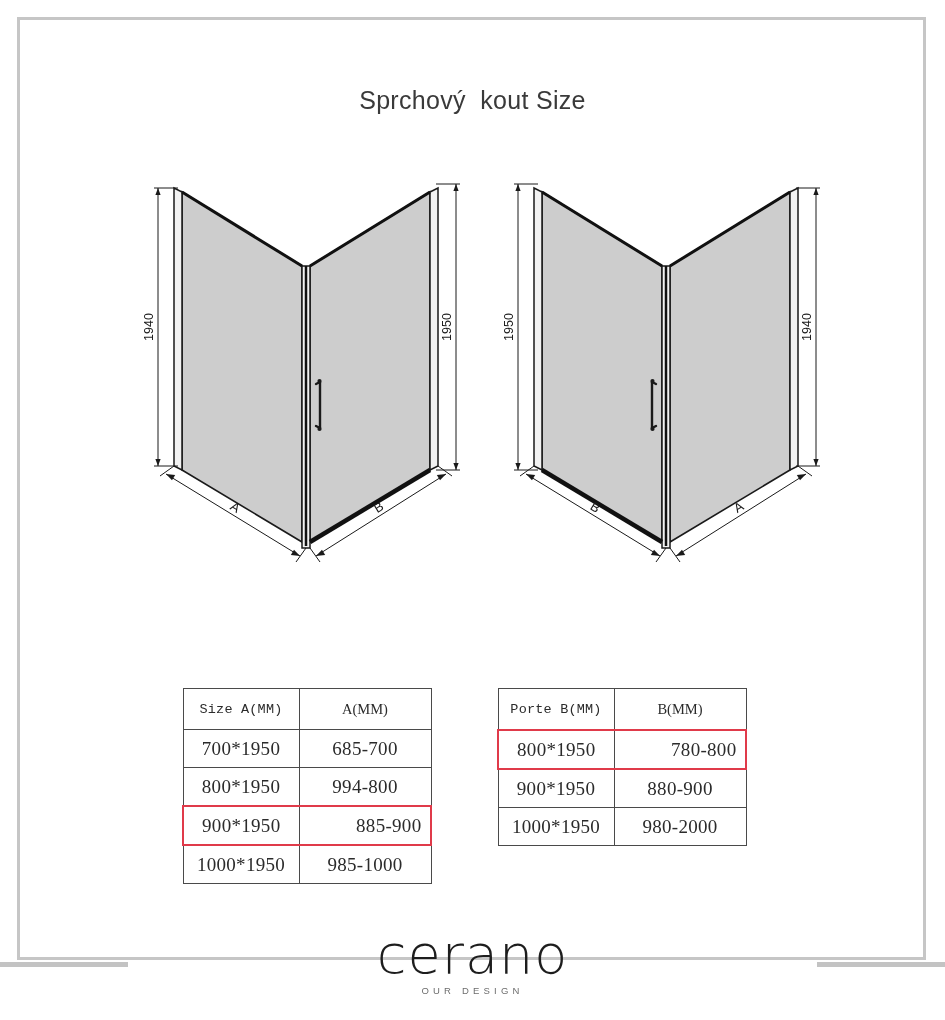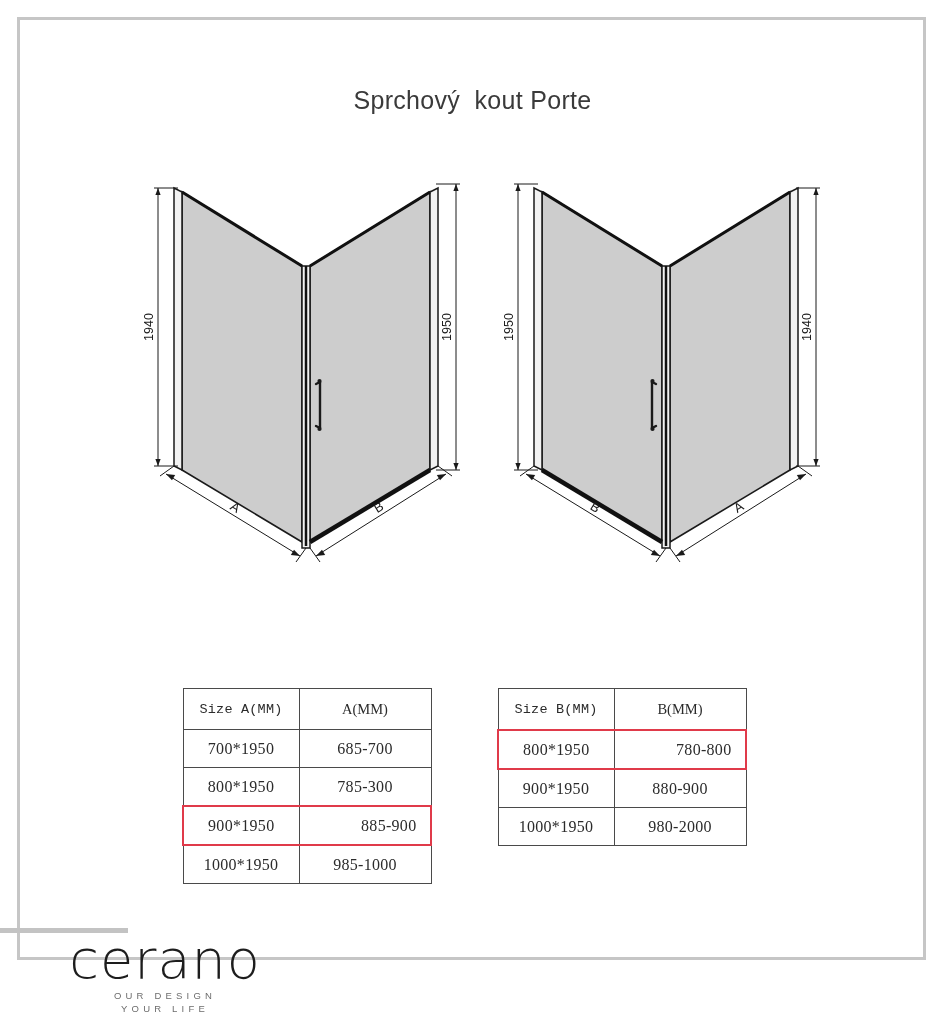--- a/index.html
+++ b/index.html
@@ -78,21 +78,21 @@
     font-size: 14.5px;
     font-family: "Liberation Serif", serif;
   }
   .spec-table thead th.hdr-size {
     font-family: "Liberation Mono", monospace;
     font-size: 13.5px;
     letter-spacing: 0.2px;
   }
   .spec-table tbody td {
     height: 37px;
-    font-size: 16px;
+    font-size: 19px;
     font-family: "Liberation Serif", serif;
     letter-spacing: 0.3px;
   }
 
   
   .spec-table tr.highlight td {
     border-top: 2.2px solid #e03a4a;
     border-bottom: 2.2px solid #e03a4a;
   }
   .spec-table tr.highlight td:first-child {
@@ -105,23 +105,22 @@
 
   
   #footer {
     position: absolute;
     left: 0;
     top: 928px;
     width: 945px;
     height: 92px;
     display: flex;
     align-items: flex-start;
-    justify-content: center;
+    justify-content: space-between;
     gap: 0;
-    flex-direction: column;
   }
   .footer-rule {
     width: 128px;
     height: 5px;
     background: #c3c3c3;
     margin-top: 34px;
     flex: 0 0 auto;
   }
   #logo-block {
     width: 330px;
@@ -146,21 +145,21 @@
     line-height: 1.35;
     margin: 0;
   }
   #logo-tagline-1 { margin-top: 3px; }
 </style>
 </head>
 <body>
 
 <div id="page-frame"></div>
 
-<div id="title">Sprchový  kout Porte</div>
+<div id="title">Sprchový  kout Size</div>
 
 <div class="drawing" id="drawing-left">
   <svg width="420" height="400" viewBox="0 0 420 400" xmlns="http://www.w3.org/2000/svg">
 
     <g>
 
       <polygon points="52,22 172,96 172,372 52,300" fill="#cdcdcd" stroke="#1a1a1a" stroke-width="1.6"></polygon>
 
       <polygon points="180,96 300,22 300,300 180,372" fill="#cdcdcd" stroke="#1a1a1a" stroke-width="1.6"></polygon>
     </g>
@@ -304,41 +303,41 @@
       <th>A(MM)</th>
     </tr>
   </thead>
   <tbody>
     <tr>
       <td>700*1950</td>
       <td>685-700</td>
     </tr>
     <tr>
       <td>800*1950</td>
-      <td>785-300</td>
+      <td>994-800</td>
     </tr>
     <tr class="highlight">
       <td>900*1950</td>
       <td>885-900</td>
     </tr>
     <tr>
       <td>1000*1950</td>
       <td>985-1000</td>
     </tr>
   </tbody>
 </table>
 
 <table class="spec-table" id="table-b">
   <colgroup>
       <col class="col-size">
       <col class="col-val">
     </colgroup>
   <thead>
     <tr>
-      <th class="hdr-size">Size B(MM)</th>
+      <th class="hdr-size">Porte B(MM)</th>
       <th>B(MM)</th>
     </tr>
   </thead>
   <tbody>
     <tr class="highlight">
       <td>800*1950</td>
       <td>780-800</td>
     </tr>
     <tr>
       <td>900*1950</td>
@@ -349,16 +348,15 @@
       <td>980-2000</td>
     </tr>
   </tbody>
 </table>
 
 <div id="footer">
   <div class="footer-rule"></div>
   <div id="logo-block">
     <div id="logo-word">cerano</div>
     <div class="logo-tagline" id="logo-tagline-1">OUR DESIGN</div>
-    <div class="logo-tagline">YOUR LIFE</div>
   </div>
   <div class="footer-rule"></div>
 </div>
 
 </body></html>

